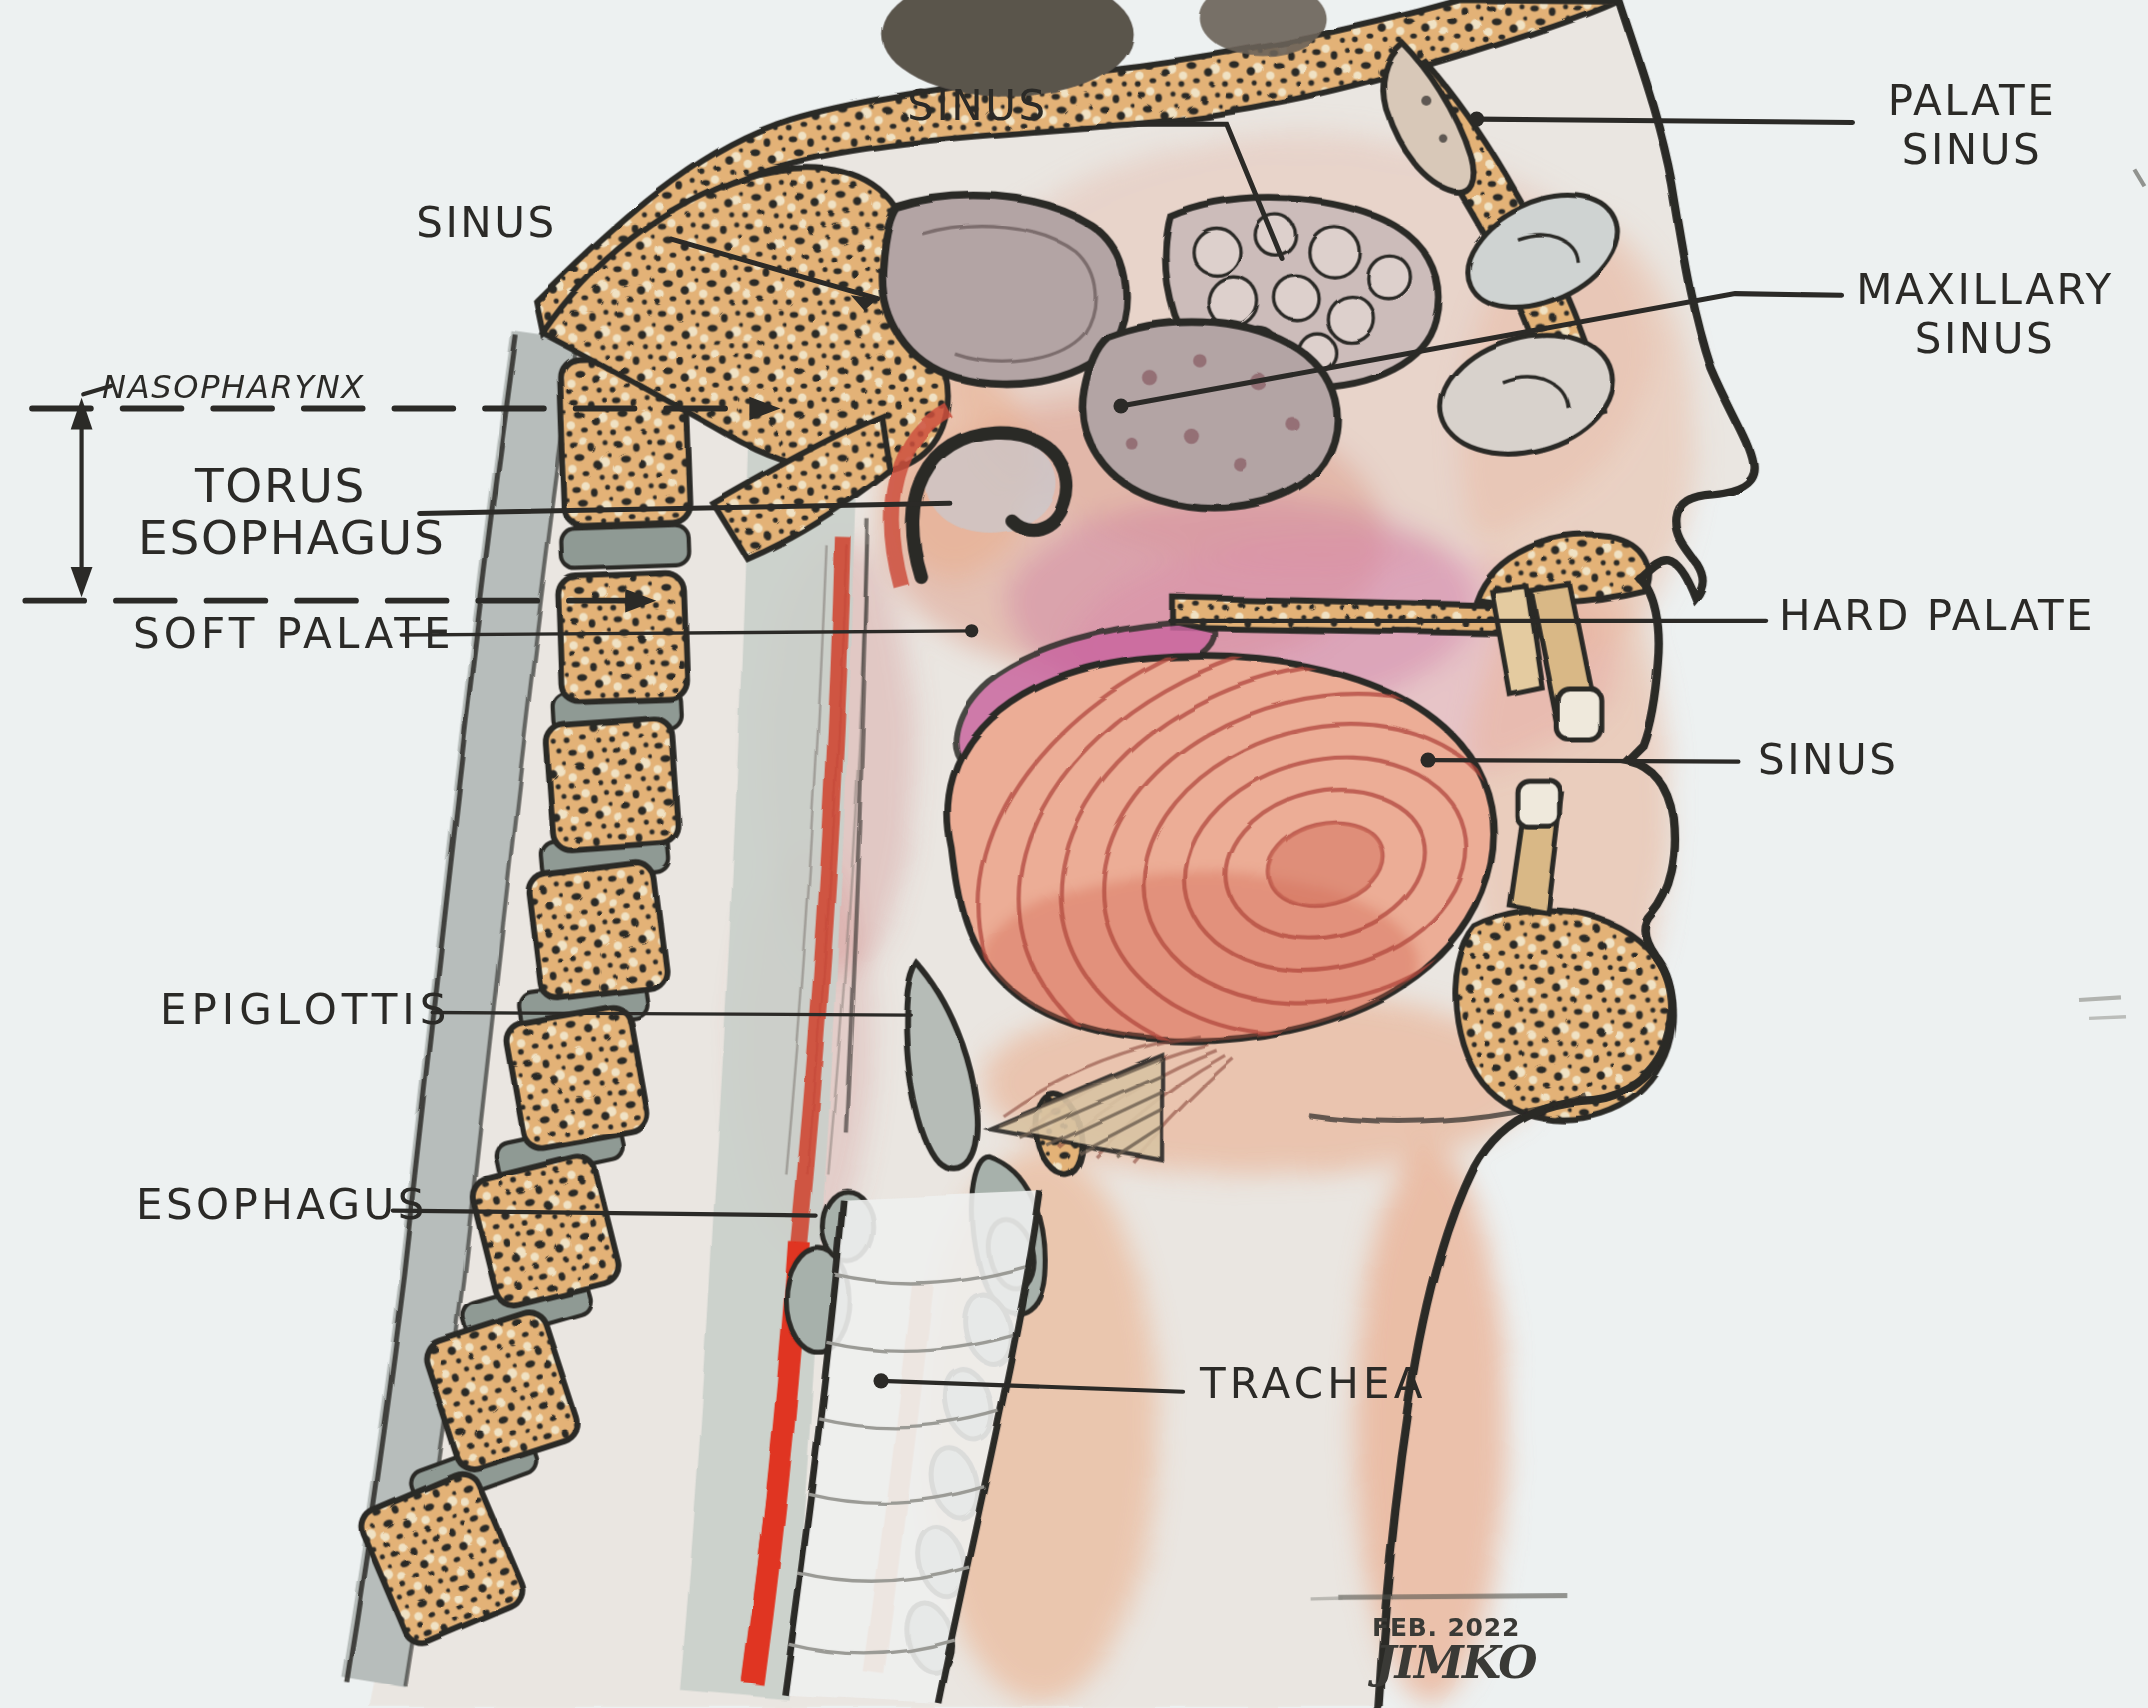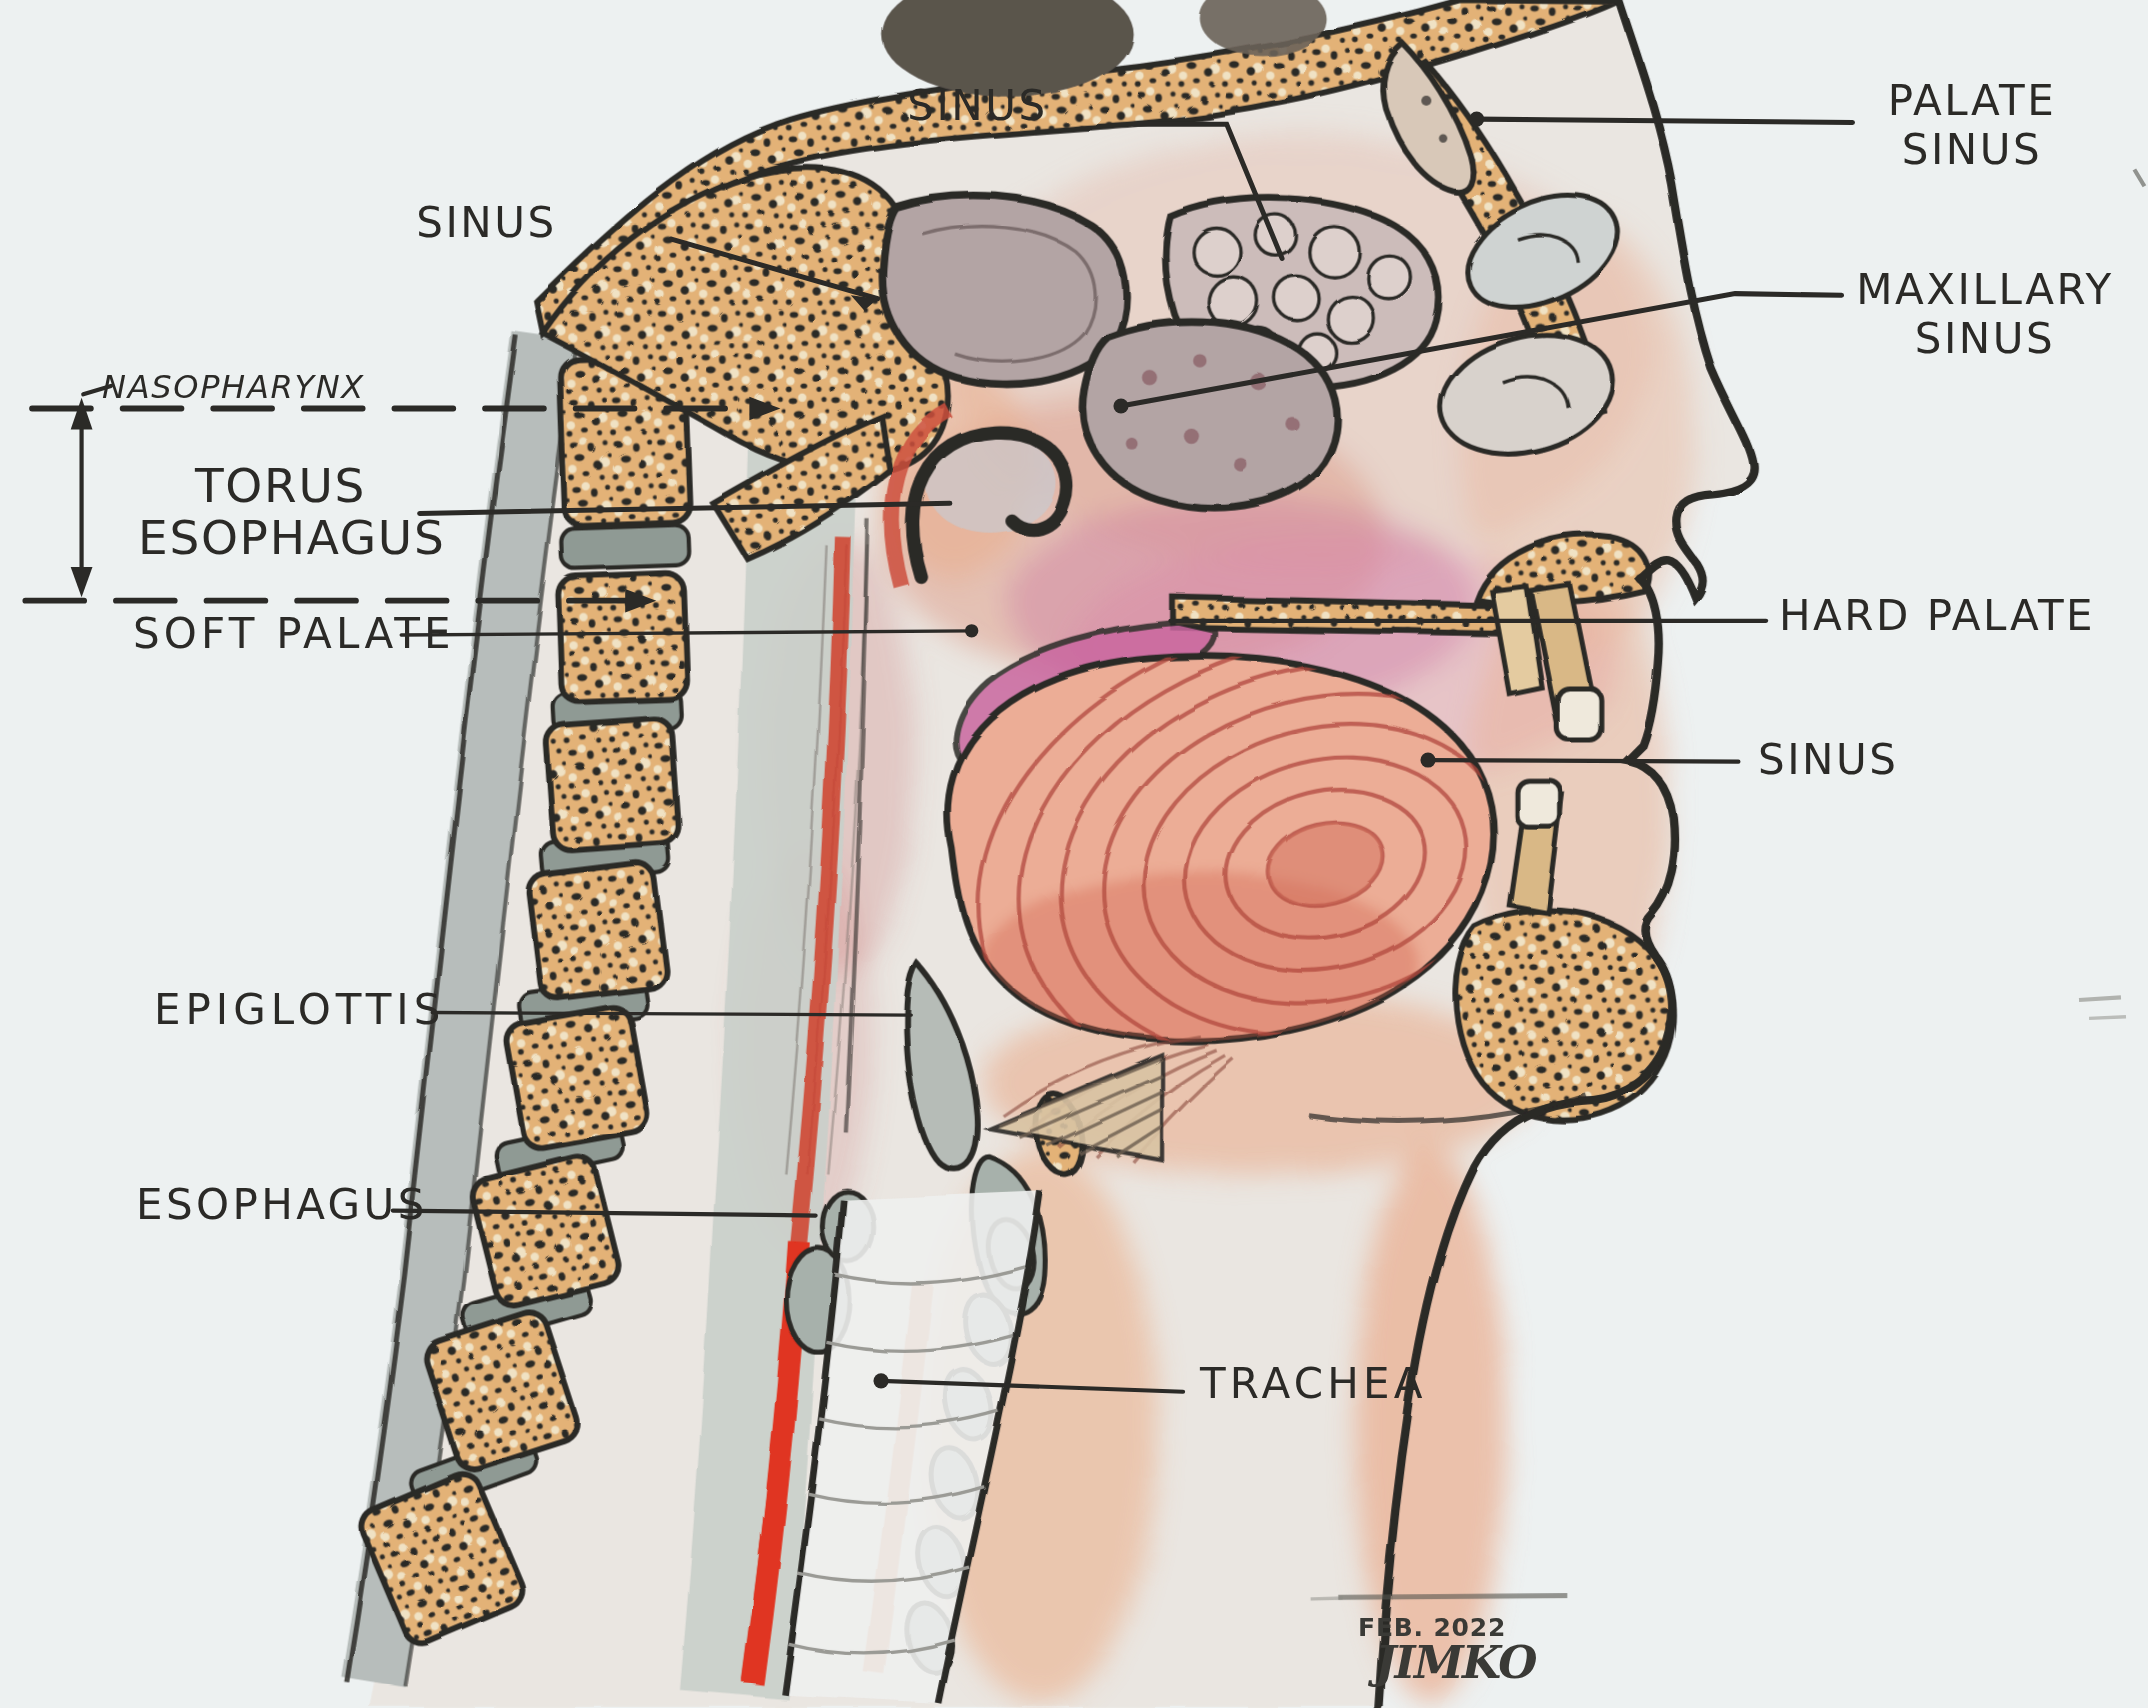--- a/index.html
+++ b/index.html
@@ -14,21 +14,21 @@
        font-family:"DejaVu Sans",sans-serif;overflow:hidden;}
   #art{position:absolute;left:0;top:0;width:2148px;height:1708px;}
   .lbl{position:absolute;color:var(--ink);white-space:nowrap;
        font-family:"DejaVu Sans",sans-serif;}
   .caps{font-size:42px;letter-spacing:2.5px;font-weight:500;}
   .two{text-align:center;line-height:49px;}
   .bold{font-weight:400;font-size:47px;letter-spacing:1.7px;line-height:52px;}
   .italic{font-style:italic;font-size:32px;letter-spacing:1.7px;font-weight:500;}
   .sig{font-family:"DejaVu Serif",serif;font-style:italic;font-weight:700;
        font-size:45px;letter-spacing:-1.7px;color:#3a3a36;}
-  .date{font-size:25px;letter-spacing:0.8px;color:#3a3a36;font-weight:600;}
+  .date{font-size:25px;letter-spacing:0.8px;color:#3a3a36;font-weight:600;margin-left:14px;}
 </style>
 </head>
 <body>
 
 <svg id="art" viewBox="0 0 2560 2036" xmlns="http://www.w3.org/2000/svg">
   <defs>
     <pattern id="bonePat" width="52" height="52" patternUnits="userSpaceOnUse">
       <rect width="52" height="52" style="fill:var(--bone,#e3b277)"></rect>
       <circle cx="20" cy="6" r="5" style="fill:var(--boneLight,#f0e2c4)"></circle>
       <circle cx="44" cy="30" r="6" style="fill:var(--boneLight,#f0e2c4)"></circle>
@@ -366,21 +366,21 @@
   <div>TORUS</div>
   <div>ESOPHAGUS</div>
 </div>
 
 <div class="lbl caps" style="left:133px;top:609px;letter-spacing:4.2px;">SOFT PALATE</div>
 
 <div class="lbl caps" style="left:1779px;top:591px;">HARD PALATE</div>
 
 <div class="lbl caps" style="left:1758px;top:735px;">SINUS</div>
 
-<div class="lbl caps" style="left:154px;top:985px;letter-spacing:5px;">EPIGLOTTIS</div>
+<div class="lbl caps" style="left:160px;top:985px;letter-spacing:5px;">EPIGLOTTIS</div>
 
 <div class="lbl caps" style="left:136px;top:1180px;letter-spacing:3.4px;">ESOPHAGUS</div>
 
 <div class="lbl caps" style="left:1200px;top:1359px;letter-spacing:4.2px;">TRACHEA</div>
 
 <div class="lbl sig" style="left:1353px;top:1636px;margin-left:22px;">JIMKO</div>
 
 <div class="lbl date" style="left:1358px;top:1613px;">FEB. 2022</div>
 
 

